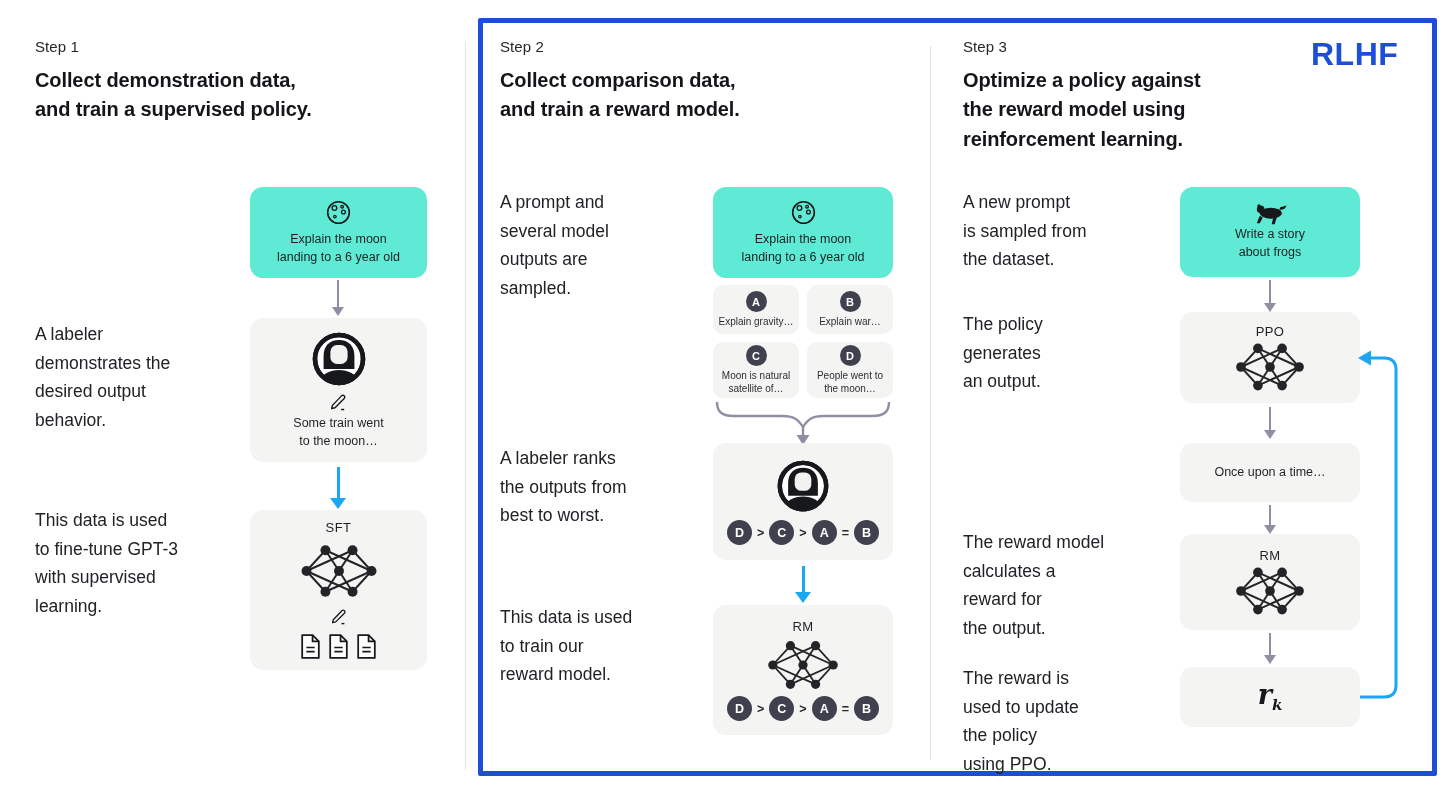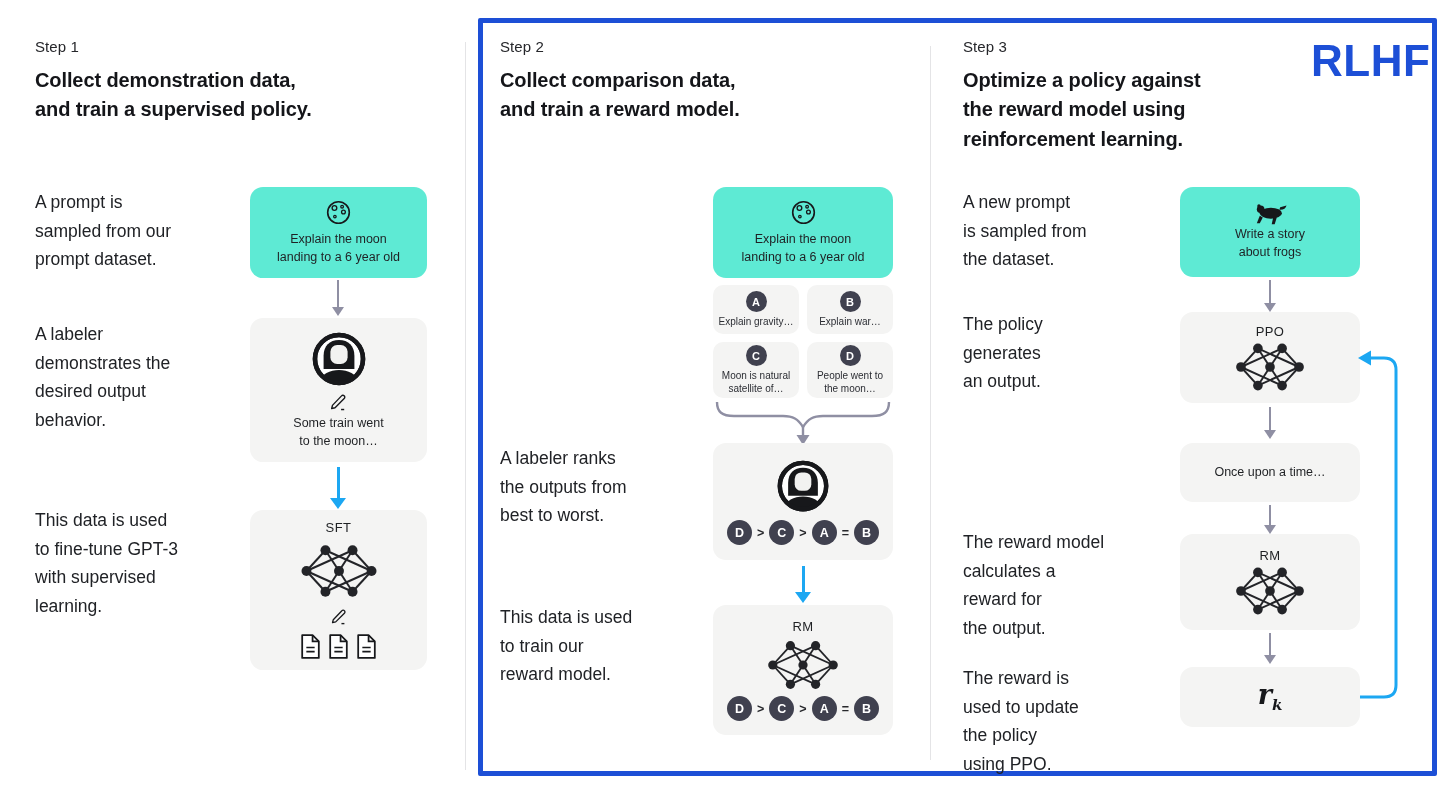--- a/index.html
+++ b/index.html
@@ -3,21 +3,21 @@
 <meta charset="utf-8">
 <style>
   html,body{margin:0;padding:0;background:#fff;}
   #canvas{position:relative;width:1456px;height:803px;background:#ffffff;overflow:hidden;
           font-family:"Liberation Sans","DejaVu Sans",sans-serif;color:#202226;}
   .steplabel{position:absolute;font-size:15px;color:#26272b;letter-spacing:.1px;}
   .title{position:absolute;font-size:20px;font-weight:700;line-height:1.47;color:#141519;white-space:pre-line;letter-spacing:-.1px;}
   .cap{position:absolute;font-size:17.5px;line-height:1.64;color:#202226;white-space:pre-line;}
   .divider{position:absolute;width:1px;background:#e4e4e6;}
   .frame{position:absolute;left:478px;top:18px;width:949px;height:748px;border:5px solid #1d4fd6;border-radius:2px;}
-  .rlhf{position:absolute;left:1311px;top:36px;font-size:44px;font-weight:800;color:#1d4fd6;letter-spacing:.5px;}
+  .rlhf{position:absolute;left:1311px;top:36px;font-size:32px;font-weight:800;color:#1d4fd6;letter-spacing:.5px;}
   .box{position:absolute;border-radius:13px;display:flex;flex-direction:column;align-items:center;justify-content:center;box-sizing:border-box;}
   .blueb{background:#5eead4;}
   .grayb{background:#f4f4f3;}
   .boxtext{font-size:12.5px;line-height:1.42;text-align:center;color:#1f2124;white-space:pre-line;}
   .mlabel{font-size:13px;color:#1f2124;letter-spacing:.4px;}
   .ans{position:absolute;background:#f4f4f3;border-radius:10px;display:flex;flex-direction:column;align-items:center;justify-content:center;gap:3px;box-sizing:border-box;}
   .abadge{width:21px;height:21px;border-radius:50%;background:#40414f;color:#fff;font-size:11px;font-weight:700;display:flex;align-items:center;justify-content:center;}
   .anstext{font-size:10px;line-height:1.3;text-align:center;color:#2c2e34;white-space:pre-line;}
   .rank{display:flex;align-items:center;gap:4px;}
   .rbadge{width:25px;height:25px;border-radius:50%;background:#40414f;color:#fff;font-size:12.5px;font-weight:700;display:flex;align-items:center;justify-content:center;}
@@ -38,23 +38,20 @@
 <div id="canvas">
 
   <div class="divider" style="left:465px;top:42px;height:728px;"></div>
   <div class="divider" style="left:930px;top:46px;height:714px;"></div>
   <div class="frame"></div>
   <div class="rlhf">RLHF</div>
 
   <div class="steplabel" style="left:35px;top:38px;">Step 1</div>
   <div class="title" style="left:35px;top:66px;width:420px;">Collect demonstration data,
 and train a supervised policy.</div>
-  <div class="cap" style="left:35px;top:188px;">A prompt is
-sampled from our
-prompt dataset.</div>
   <div class="cap" style="left:35px;top:320px;">A labeler
 demonstrates the
 desired output
 behavior.</div>
   <div class="cap" style="left:35px;top:506px;">This data is used
 to fine-tune GPT-3
 with supervised
 learning.</div>
 
   <div class="box blueb" style="left:250px;top:187px;width:177px;height:91px;gap:5px;">
@@ -142,20 +139,24 @@
         <path d="M3,2 h10 l6,6 v16 h-16 z" fill="#fff" stroke="#17181b" stroke-width="1.7" stroke-linejoin="round"></path>
         <path d="M13,2 v6 h6" fill="none" stroke="#17181b" stroke-width="1.7"></path>
         <path d="M7,14 h8 M7,18 h8" stroke="#17181b" stroke-width="1.6"></path>
       </svg>
     </div>
   </div>
 
   <div class="steplabel" style="left:500px;top:38px;">Step 2</div>
   <div class="title" style="left:500px;top:66px;width:420px;">Collect comparison data,
 and train a reward model.</div>
+  <div class="cap" style="left:500px;top:188px;">A prompt and
+several model
+outputs are
+sampled.</div>
   <div class="cap" style="left:500px;top:444px;">A labeler ranks
 the outputs from
 best to worst.</div>
   <div class="cap" style="left:500px;top:603px;">This data is used
 to train our
 reward model.</div>
 
   <div class="box blueb" style="left:713px;top:187px;width:180px;height:91px;gap:5px;">
     <svg width="27" height="27" viewBox="0 0 30 30">
       <circle cx="15" cy="15" r="12" fill="none" stroke="#17181b" stroke-width="1.8"></circle>

